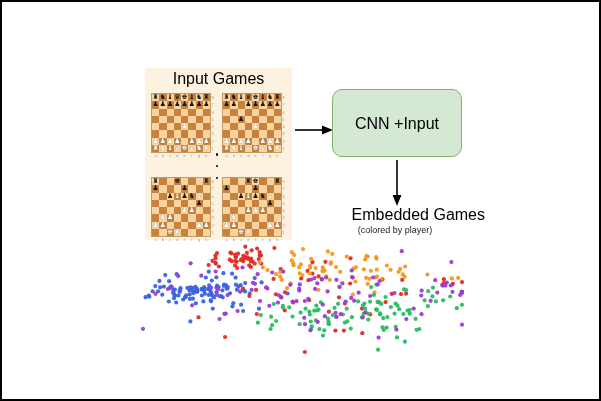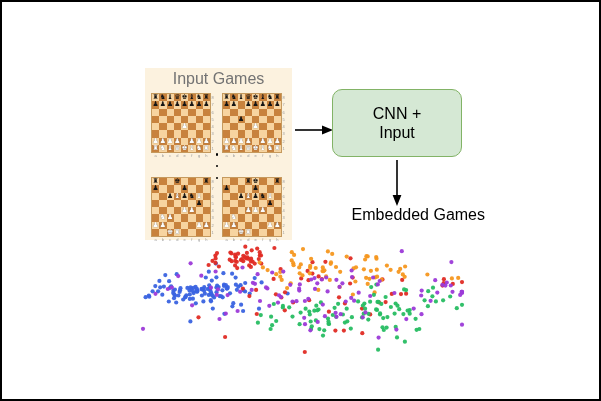--- a/index.html
+++ b/index.html
@@ -1,36 +1,36 @@
 <!DOCTYPE html>
 <html><head>
 <meta charset="utf-8">
 <style>
   html,body{margin:0;padding:0;background:#fff;font-family:"Liberation Sans",sans-serif;}
   .frame{position:relative;width:601px;height:401px;border:2px solid #000;box-sizing:border-box;background:#fff;overflow:hidden;}
 
   
   .panel{position:absolute;left:143px;top:66px;width:147px;height:172px;background:#fcf2df;}
-  .panel-title{position:absolute;top:2px;left:0;width:100%;text-align:center;font-size:16px;color:#737373;}
+  .panel-title{position:absolute;top:2px;left:0;width:100%;text-align:center;font-size:16px;color:#000000;}
   .board-wrap{position:absolute;width:66px;height:66px;}
   .board{position:relative;width:58px;height:58px;display:grid;grid-template-columns:repeat(8,7.25px);grid-template-rows:repeat(8,7.25px);outline:0.5px solid #c59a5e;}
   .sq{width:7.25px;height:7.25px;font-size:6.8px;line-height:7.4px;text-align:center;font-family:"DejaVu Sans",sans-serif;overflow:hidden;}
   .sq.light{background:#f7d4a0;}
   .sq.dark{background:#c8823d;}
   .sq .wp{color:#fdfdfd;text-shadow:0 0 1px #555;}
   .sq .bp{color:#151515;}
   .coord-col{position:absolute;left:59.5px;top:0;width:5px;}
   .coord-col div{height:7.25px;font-size:4px;line-height:7.25px;color:#999;}
   .coord-row{position:absolute;top:58.5px;left:0;width:58px;display:flex;}
   .coord-row span{width:7.25px;font-size:4px;color:#999;text-align:center;}
   .vdots{position:absolute;left:70px;top:85px;width:4px;height:26px;display:flex;flex-direction:column;justify-content:space-between;align-items:center;}
   .vdots i{display:block;width:2.5px;height:2.5px;background:#000;border-radius:50%;}
 
   
-  .model-box{position:absolute;left:330px;top:87px;width:130px;height:68px;background:#d5e8d4;border:1.5px solid #82b366;border-radius:10px;box-sizing:border-box;display:flex;flex-direction:column;justify-content:center;align-items:center;}
+  .model-box{position:absolute;left:330px;top:87px;width:130px;height:68px;background:#d5e8d4;border:1.5px solid #82b366;border-radius:10px;box-sizing:border-box;display:flex;justify-content:center;align-items:center;}
   .model-box div{font-size:16px;line-height:19px;color:#000;text-align:center;}
 
   
   .arrow-svg{position:absolute;overflow:visible;}
 
   
   .out-title{position:absolute;left:303px;top:204px;width:180px;text-align:right;font-size:16px;color:#000;}
   .out-sub{position:absolute;left:303px;top:223px;width:180px;text-align:center;font-size:9px;color:#222;}
 
   
@@ -411,20 +411,21 @@
     <div>CNN +</div>
     <div>Input</div>
   </div>
 
   <svg class="arrow-svg" style="left:387px;top:156px;" width="16" height="52">
     <line x1="8" y1="2" x2="8" y2="38" stroke="#000" stroke-width="1.6"></line>
     <polygon points="3.6,37 8,48 12.4,37" fill="#000"></polygon>
   </svg>
 
   <div class="out-title">Embedded Games</div>
+  <div class="out-sub">(colored by player)</div>
 
   <svg class="scatter" width="325" height="112">
       <circle cx="57.1" cy="47.7" r="2.1" fill="#3a63e0" fill-opacity="0.95"></circle>
       <circle cx="12.6" cy="48.3" r="2.1" fill="#3a63e0" fill-opacity="0.95"></circle>
       <circle cx="22.3" cy="51.7" r="2.1" fill="#3a63e0" fill-opacity="0.95"></circle>
       <circle cx="15.3" cy="43.1" r="2.1" fill="#3a63e0" fill-opacity="0.95"></circle>
       <circle cx="5.6" cy="54.2" r="2.1" fill="#3a63e0" fill-opacity="0.95"></circle>
       <circle cx="38.4" cy="52.5" r="2.1" fill="#3a63e0" fill-opacity="0.95"></circle>
       <circle cx="18.1" cy="48.3" r="2.1" fill="#3a63e0" fill-opacity="0.95"></circle>
       <circle cx="47.4" cy="44.9" r="2.1" fill="#3a63e0" fill-opacity="0.95"></circle>

